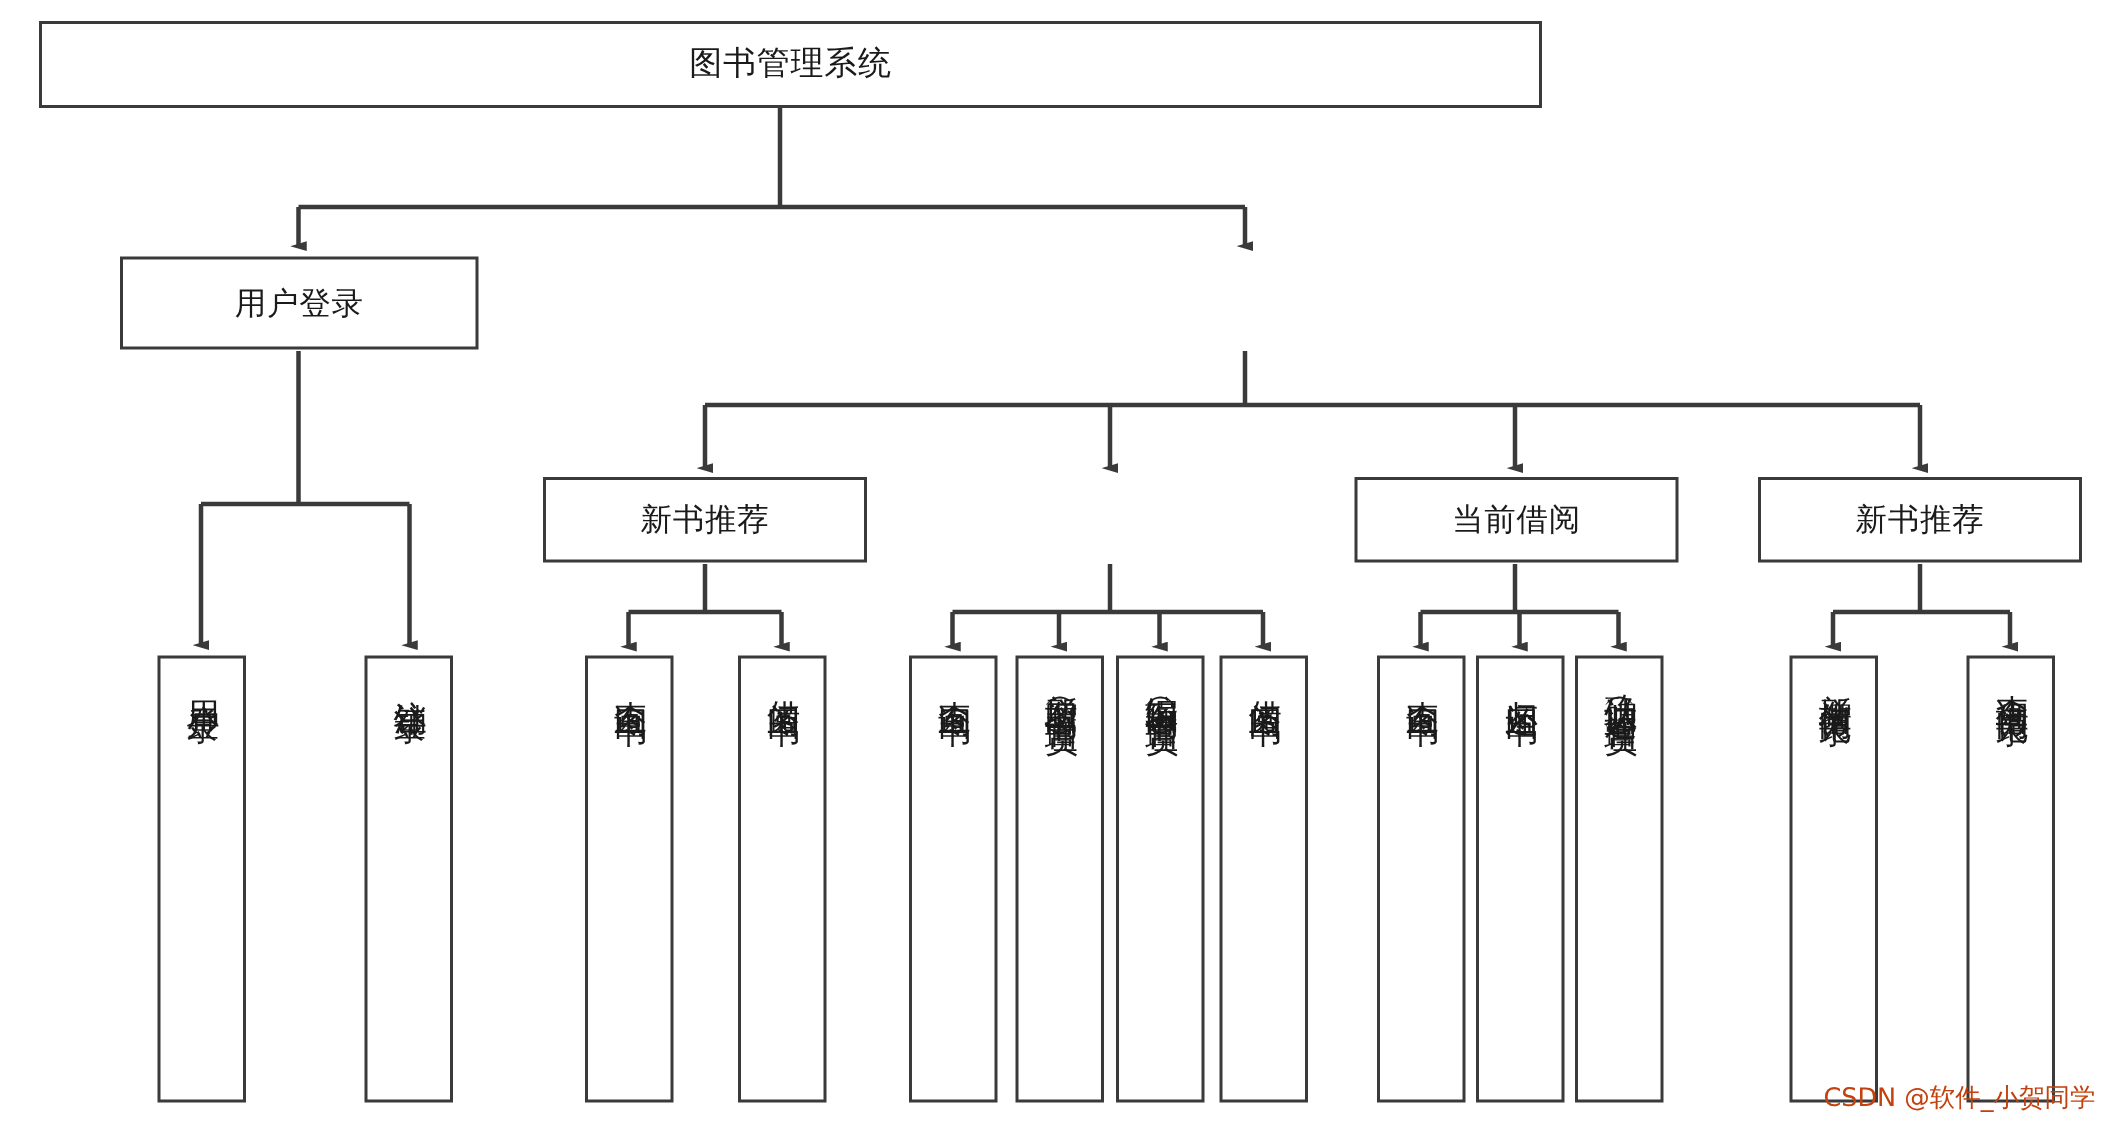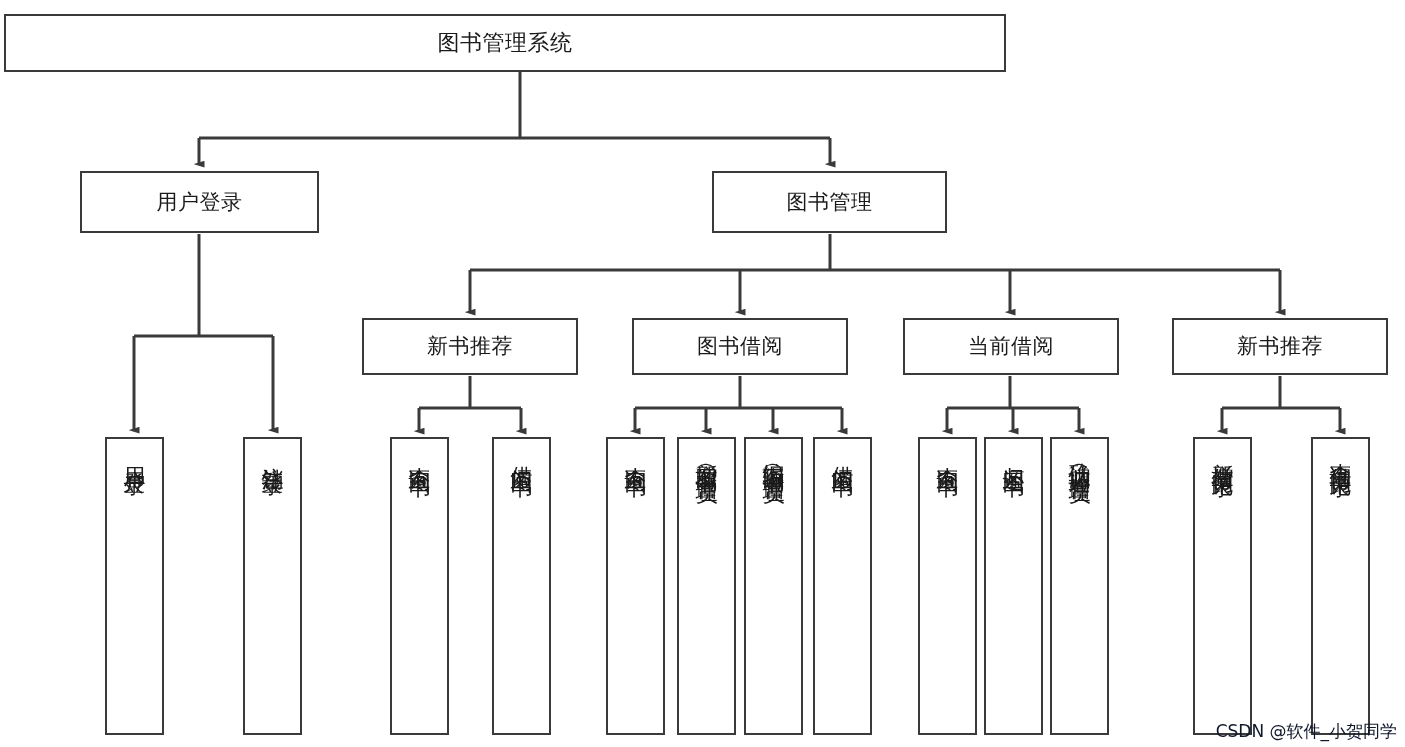--- a/index.html
+++ b/index.html
@@ -67,21 +67,21 @@
     line-height: 1;
   }
   .node.vert.tall {
     padding-top: 6px;
   }
   #watermark {
     position: absolute;
     right: 8px;
     bottom: 4px;
     font-size: 17px;
-    color: #0f172a;
+    color: #c2410c;
     z-index: 5;
     white-space: nowrap;
     font-family: "DejaVu Sans", "Liberation Sans", sans-serif;
   }
 </style>
 </head>
 <body>
 
 <div id="diagram-root">
 
@@ -128,39 +128,33 @@
       <path d="M1013,408 L1013,431" marker-end="url(#arrowhead)"></path>
       <path d="M1079,408 L1079,431" marker-end="url(#arrowhead)"></path>
 
       <path d="M1280,376 L1280,408"></path>
       <path d="M1222,408 L1340,408"></path>
       <path d="M1222,408 L1222,431" marker-end="url(#arrowhead)"></path>
       <path d="M1340,408 L1340,431" marker-end="url(#arrowhead)"></path>
     </g>
   </svg>
 
-  <div class="node horiz root" style="left:4px; top:14px; width:1002px; height:58px;">
+  <div class="node horiz root" style="left:26px; top:14px; width:1002px; height:58px;">
     <span class="node-label">图书管理系统</span>
   </div>
 
   <div class="node horiz" style="left:80px; top:171px; width:239px; height:62px;">
     <span class="node-label">用户登录</span>
   </div>
 
-  <div class="node horiz" style="left:712px; top:171px; width:235px; height:62px;">
-    <span class="node-label">图书管理</span>
-  </div>
 
   <div class="node horiz" style="left:362px; top:318px; width:216px; height:57px;text-align:center;">
     <span class="node-label">新书推荐</span>
   </div>
 
-  <div class="node horiz" style="left:632px; top:318px; width:216px; height:57px;">
-    <span class="node-label">图书借阅</span>
-  </div>
 
   <div class="node horiz" style="left:903px; top:318px; width:216px; height:57px;">
     <span class="node-label">当前借阅</span>
   </div>
 
   <div class="node horiz" style="left:1172px; top:318px; width:216px; height:57px;">
     <span class="node-label">新书推荐</span>
   </div>
 
   <div class="node vert" style="left:105px; top:437px; width:59px; height:298px;">

